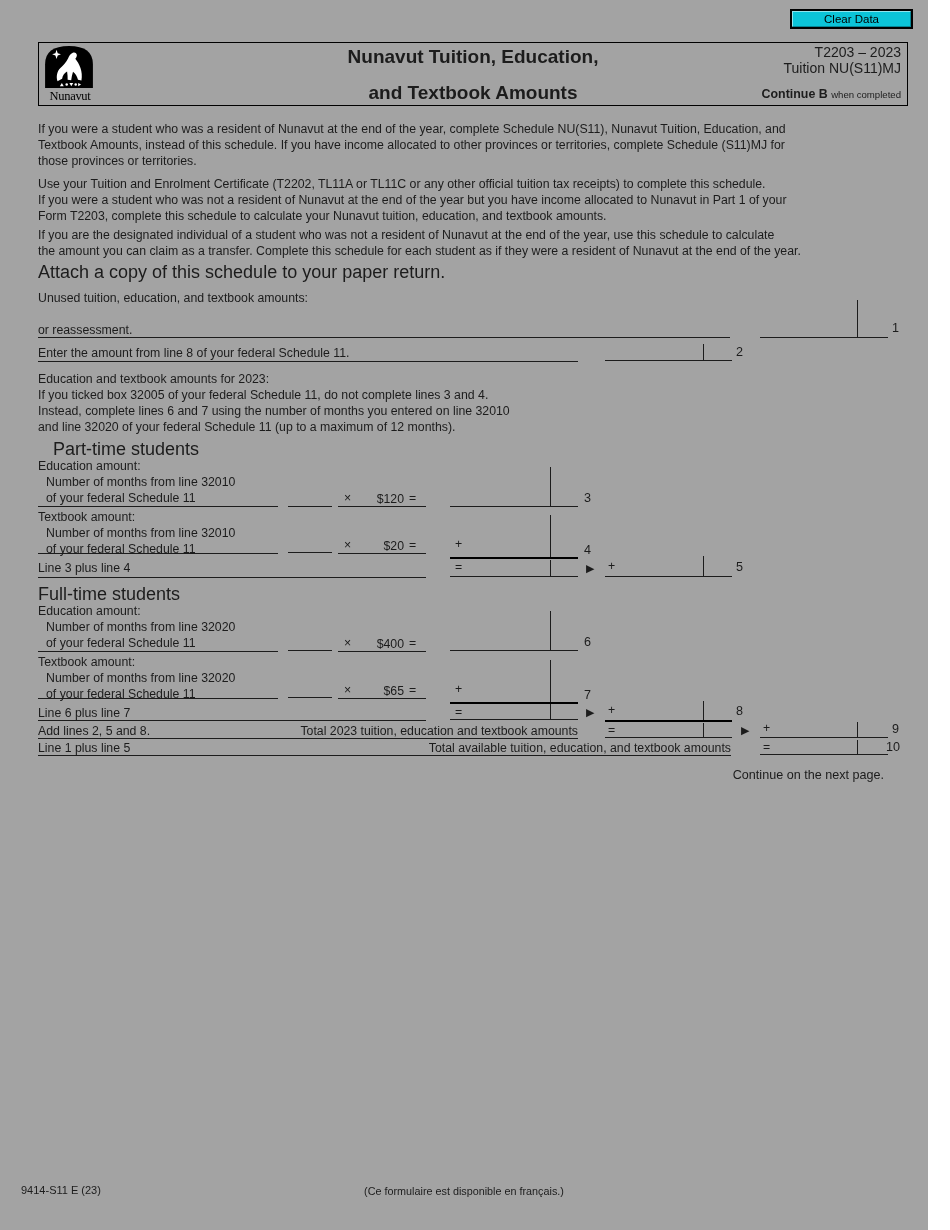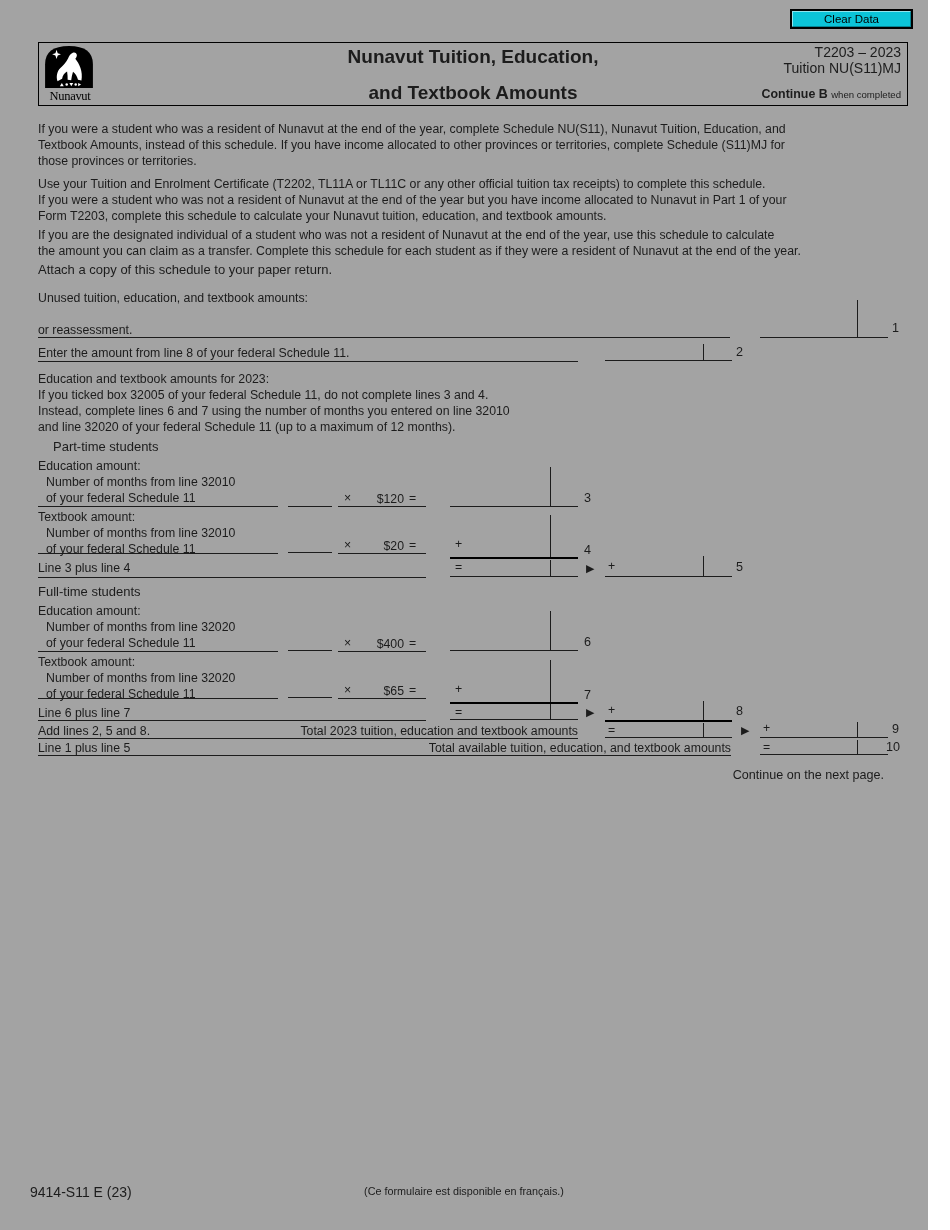--- a/index.html
+++ b/index.html
@@ -1,20 +1,20 @@
 <!DOCTYPE html>
 <html lang="en"><head>
 <meta charset="utf-8">
 <style>
   html,body{margin:0;padding:0;background:#fff;}
   .page{position:relative;width:928px;height:1230px;background:#a3a3a3;overflow:hidden;
         font-family:"Liberation Sans",sans-serif;color:#1c1c1c;}
   .abs{position:absolute;white-space:nowrap;}
   .t{font-size:12.3px;line-height:16px;}
-  .sec{font-size:13px;}
+  .sec{font-size:18px;}
   .bold{font-weight:normal;}
   .num{font-size:12.6px;}
   .sym{font-size:12.3px;}
   .arrow{font-size:11px;}
   .hline{position:absolute;height:1.2px;background:#1c1c1c;}
   .amt{position:absolute;border-bottom:1.2px solid #1c1c1c;box-sizing:border-box;}
   .amt.thick{border-bottom:2.6px solid #000;}
   .tick{position:absolute;top:0;bottom:0;width:1.3px;background:#1c1c1c;}
   .clear-btn{position:absolute;left:790px;top:9px;width:123px;height:20px;
      background:#0bc4d8;border:2px solid #000;border-radius:0;
@@ -196,16 +196,16 @@
   <div class="abs t bold rnum-right" style="left:38px;top:740px;width:693px">Total available tuition, education, and textbook amounts</div>
   <div class="hline" style="left:38px;top:755px;width:693px"></div>
   <div class="abs sym" style="left:763px;top:740px">=</div>
   <div class="amt" style="left:760px;top:740px;width:128px;height:15px">
       <i class="tick" style="right:30px"></i>
     </div>
   <div class="abs num" style="left:886px;top:740px">10</div>
 
   <div class="abs num rnum-right" style="left:600px;top:768px;width:284px">Continue on the next page.</div>
 
-  <div class="abs" style="left:30px;top:1184px;font-size:14px">9414-S11 E (23)</div>
+  <div class="abs" style="left:21px;top:1184px;font-size:11px">9414-S11 E (23)</div>
   <div class="abs" style="left:0;right:0;top:1185px;font-size:10.8px;text-align:center;white-space:nowrap">(Ce formulaire est disponible en français.)</div>
 
 </div>
 
 </body></html>

